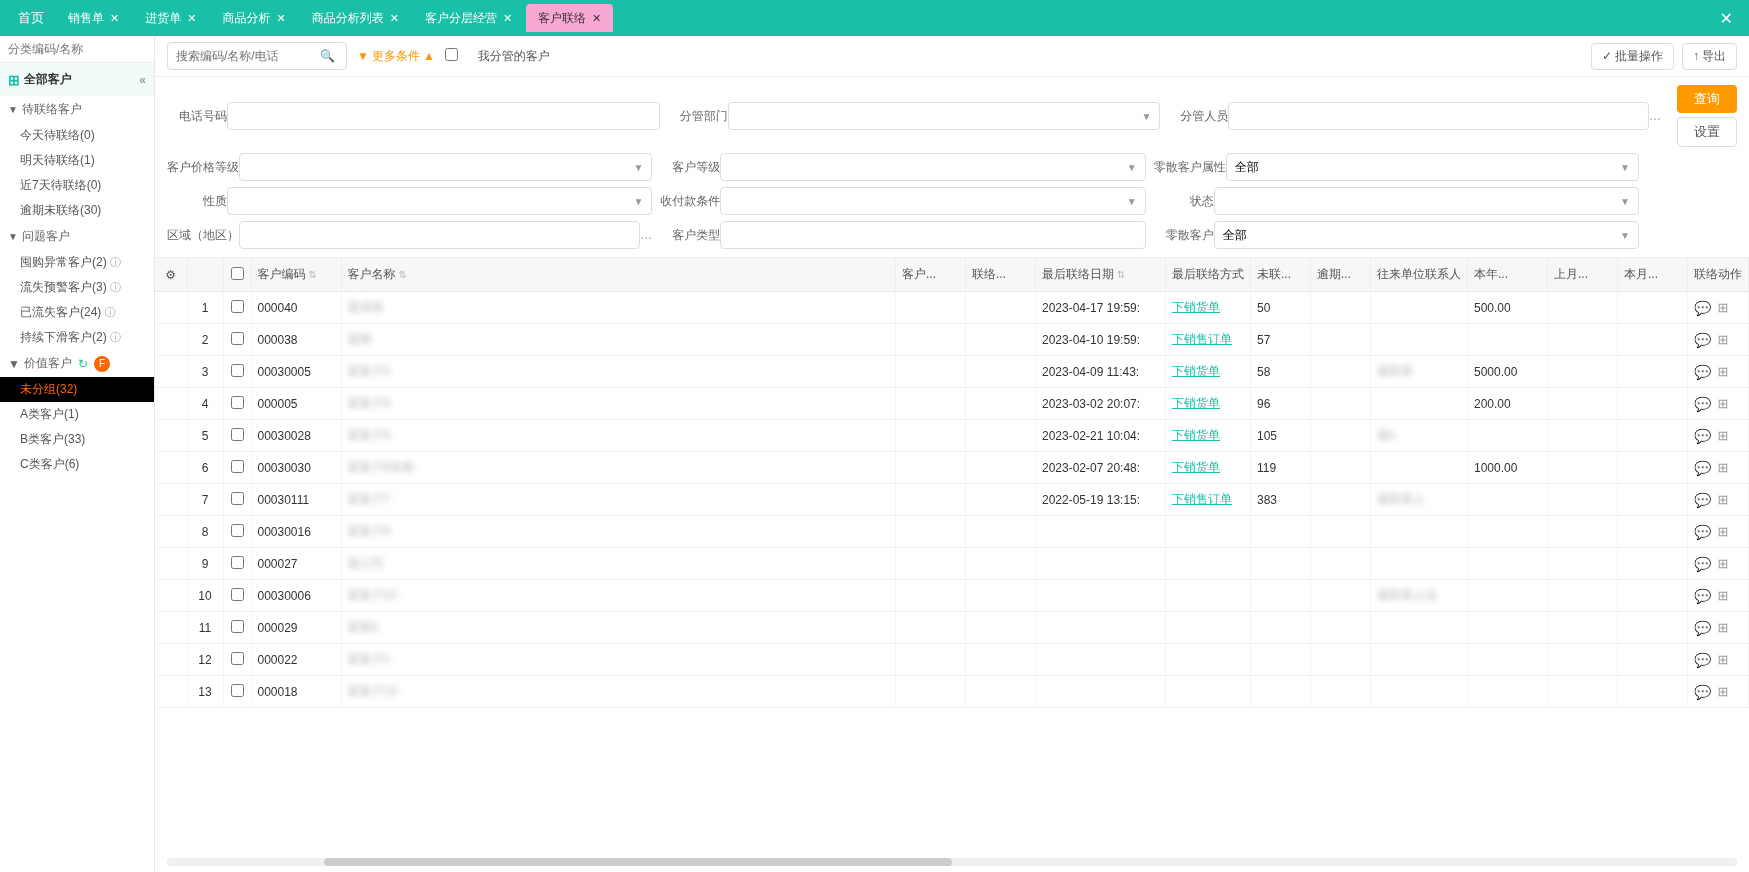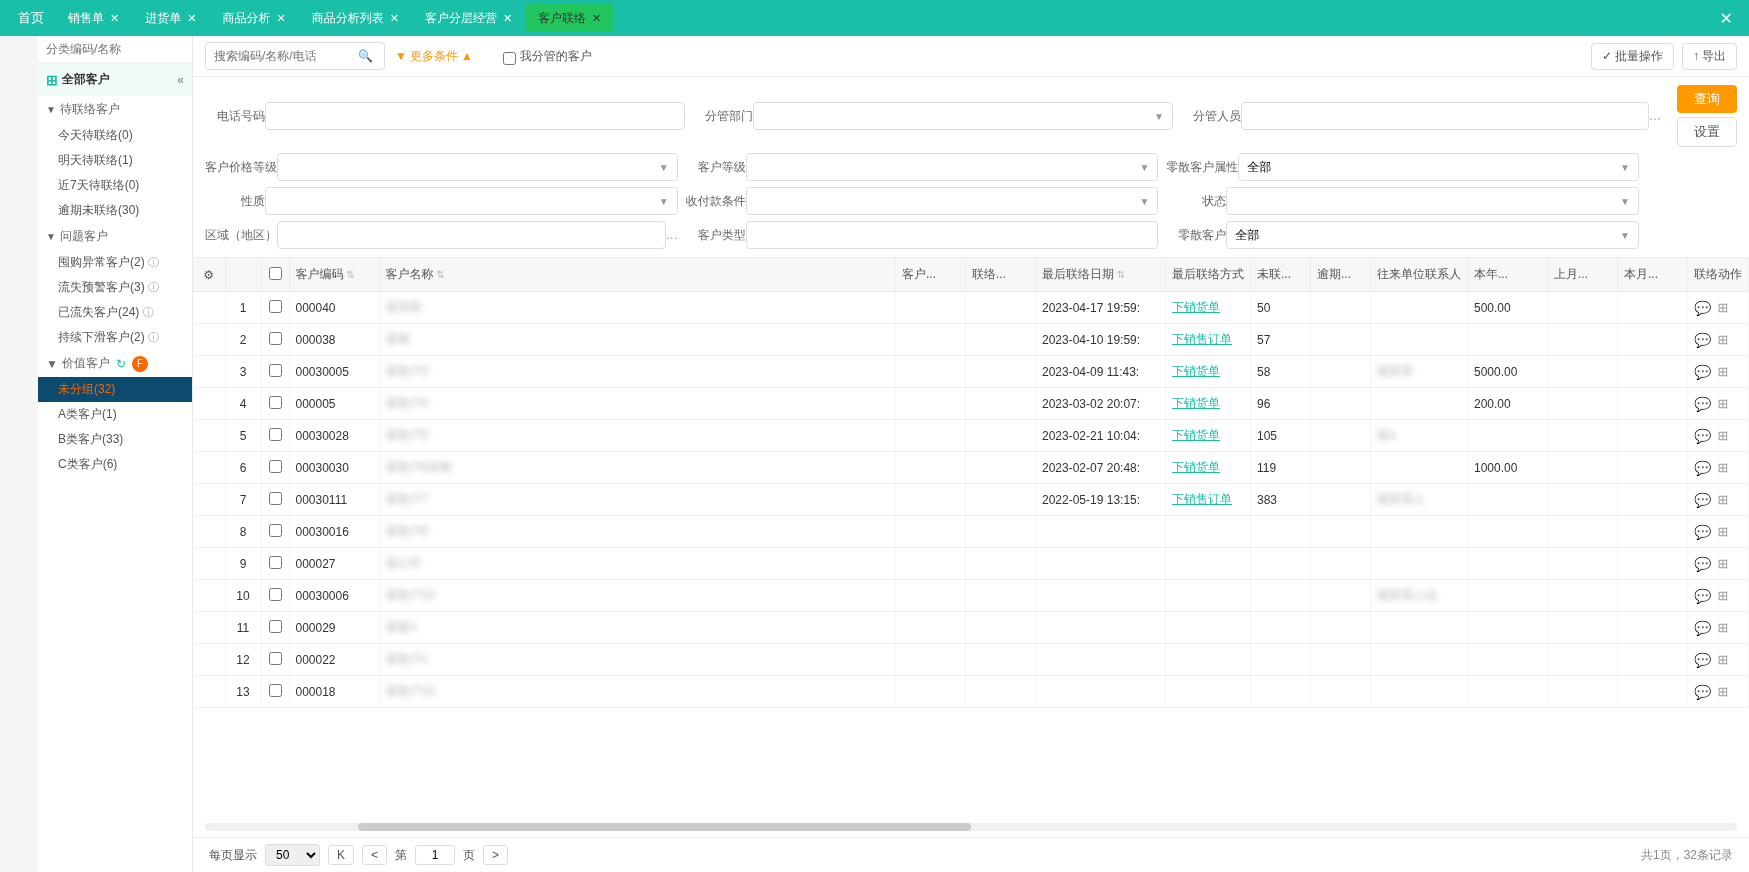--- a/index.html
+++ b/index.html
@@ -19,40 +19,39 @@
       align-items: center;
       padding: 0 12px;
       height: 28px;
       color: #fff;
       cursor: pointer;
       border-radius: 4px 4px 0 0;
       font-size: 13px;
       gap: 4px;
       white-space: nowrap;
     }
-    .nav-tab.active { background: #22c55e; color: #333; }
+    .nav-tab.active { background: #f9a8d4; color: #333; }
     .nav-tab .close-x { font-size: 11px; color: inherit; margin-left: 2px; }
     .nav-home { color: #fff; padding: 0 10px; font-size: 13px; cursor: pointer; }
     .nav-close-all { color: #fff; margin-left: auto; font-size: 16px; cursor: pointer; padding: 0 8px; }
 
     
     .main-layout {
       display: flex;
       height: calc(100vh - 36px);
     }
 
     
     .sidebar {
       width: 155px;
       background: #fff;
       border-right: 1px solid #e8e8e8;
       display: flex;
       flex-direction: column;
       overflow: hidden;
-      margin-left: 38px;
     }
     .sidebar-search {
       display: flex;
       align-items: center;
       padding: 6px 8px;
       border-bottom: 1px solid #eee;
       gap: 4px;
     }
     .sidebar-search input {
       flex: 1;
@@ -86,21 +85,21 @@
       cursor: pointer;
       gap: 4px;
     }
     .sidebar-section-title .arrow { font-size: 10px; }
     .sidebar-item {
       padding: 4px 8px 4px 20px;
       color: #555;
       cursor: pointer;
       font-size: 12px;
     }
-    .sidebar-item.active { background: #0c4a6e; color: #f60; }
+    .sidebar-item.active { background: #000000; color: #f60; }
     .sidebar-group-title {
       display: flex;
       align-items: center;
       padding: 5px 8px;
       color: #666;
       font-size: 12px;
       cursor: pointer;
       gap: 4px;
     }
     .grid-icon { color: #1abfa8; font-size: 14px; }
@@ -143,26 +142,25 @@
     .more-filters-btn {
       display: flex;
       align-items: center;
       color: #f90;
       cursor: pointer;
       gap: 3px;
       font-size: 12px;
     }
     .my-customers-check {
       display: flex;
-      align-items: flex-end;
-      gap: 4px;
+      align-items: flex-start;
+      gap: 20px;
       font-size: 12px;
       color: #555;
       cursor: pointer;
-      margin-left: 20px;
     }
     .filter-actions {
       margin-left: auto;
       display: flex;
       gap: 8px;
     }
     .btn-batch {
       border: 1px solid #ddd;
       background: #fff;
       padding: 4px 10px;
@@ -920,29 +918,14 @@
           </tbody>
       </table>
     </div>
 
     <div class="horizontal-scroll">
       <div class="scrollbar-track">
         <div class="scrollbar-thumb"></div>
       </div>
     </div>
 
-    <div class="bottom-bar">
-      <span>每页显示</span>
-      <select class="page-size-select">
-        <option>50</option>
-        <option>20</option>
-        <option>100</option>
-      </select>
-      <button class="page-nav-btn">K</button>
-      <button class="page-nav-btn">&lt;</button>
-      <span>第</span>
-      <input class="page-input" type="text" value="1" style="">
-      <span>页</span>
-      <button class="page-nav-btn">&gt;</button>
-      <div class="bottom-right">共1页，32条记录</div>
-    </div>
   </div>
 </div>
 
 </body></html>

